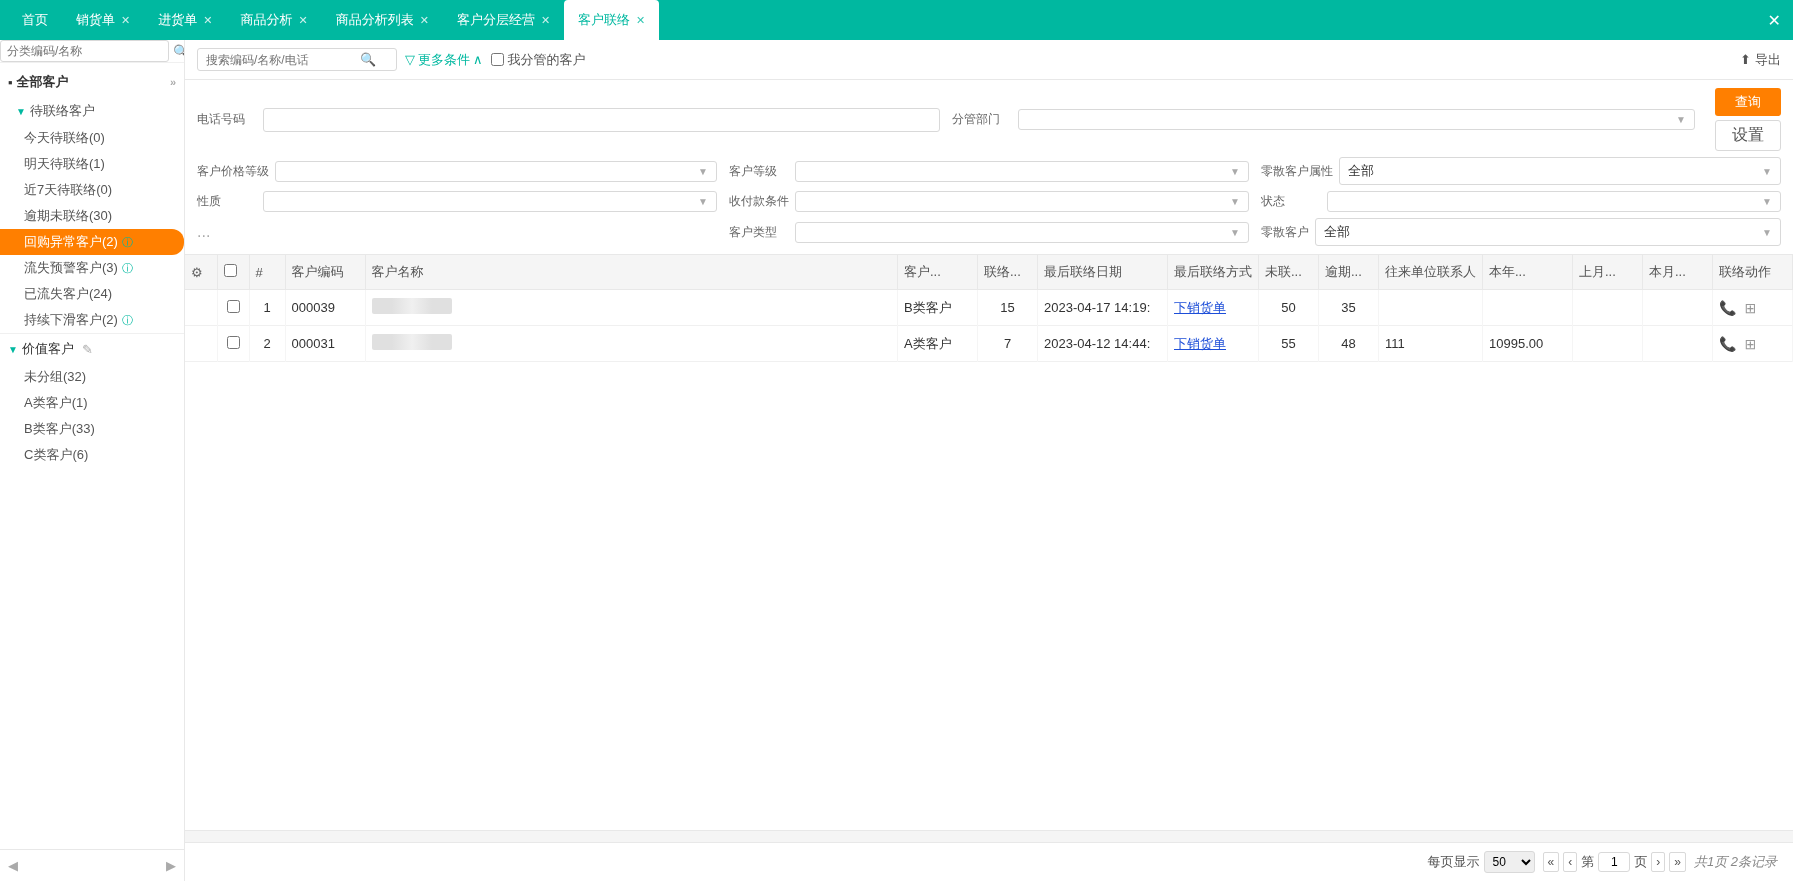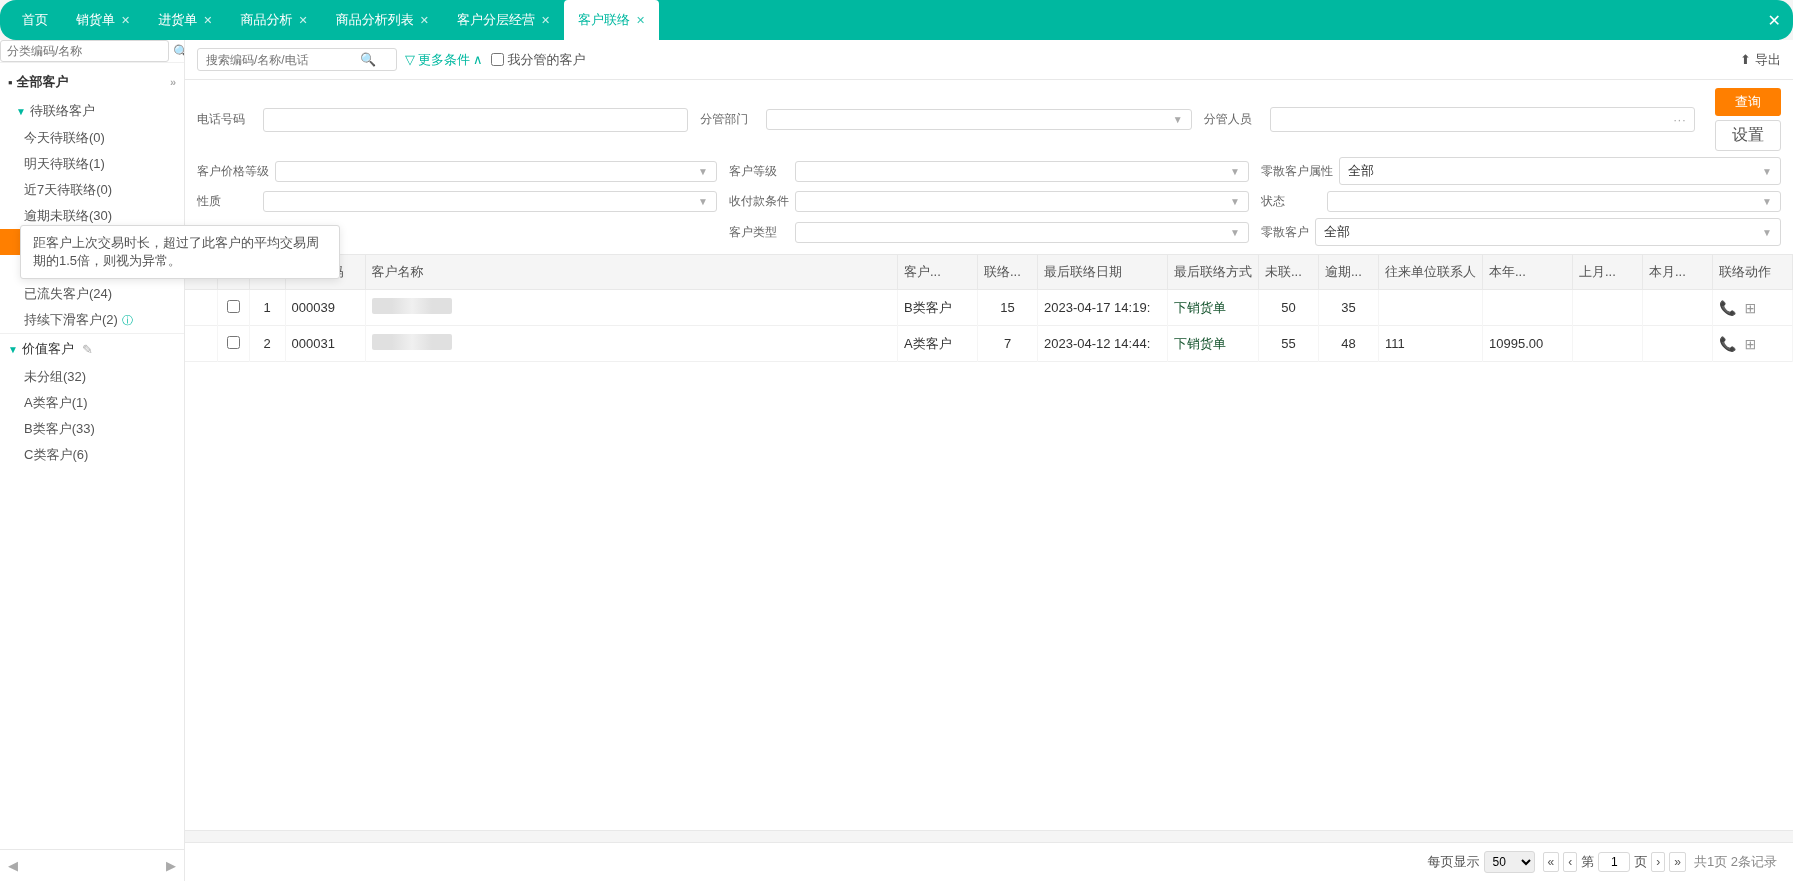--- a/index.html
+++ b/index.html
@@ -7,21 +7,20 @@
 
     
     .top-nav {
       height: 40px;
       background: #00b8a0;
       display: flex;
       align-items: center;
       padding: 0 8px;
       color: #fff;
       position: relative;
-      border-radius: 16px;
     }
     .top-nav .nav-item {
       padding: 0 14px;
       height: 40px;
       display: flex;
       align-items: center;
       cursor: pointer;
       color: #fff;
       font-size: 13px;
       white-space: nowrap;
@@ -355,21 +354,22 @@
     .col-method { width: 80px; }
     .col-unreached { width: 60px; }
     .col-overdue { width: 60px; margin-left: 16px; }
     .col-contact-person { width: 100px; }
     .col-thisyear { width: 90px; }
     .col-lastmonth { width: 70px; }
     .col-thismonth { width: 70px; }
     .col-action { width: 80px; }
 
     .link-text {
-      color: #14532d;
+      color: #1d4ed8;
+      text-decoration: underline;
       cursor: pointer;
     }
     .action-icons {
       display: flex;
       gap: 8px;
     }
     .action-icon {
       color: #999;
       cursor: pointer;
       font-size: 14px;
@@ -417,21 +417,21 @@
       gap: 4px;
     }
     .pagination-bar .page-input {
       width: 32px;
       border: 1px solid #d9d9d9;
       border-radius: 3px;
       padding: 2px 4px;
       text-align: center;
       font-size: 12px;
     }
-    .pagination-bar .total-info { color: #888; }
+    .pagination-bar .total-info { color: #888; font-style: italic; }
 
     
     .bottom-scrollbar {
       background: #f5f5f5;
       height: 12px;
       border-top: 1px solid #e8e8e8;
     }
 
     
     .sidebar-nav-bottom {
@@ -589,27 +589,20 @@
           <label>电话号码</label>
           <input type="text" class="input-box" style="width: 200px;">
         </div>
         <div class="filter-field">
           <label>分管部门</label>
           <div class="select-box" style="width:200px">
             <span></span>
             <span class="arrow">▼</span>
           </div>
         </div>
-        <div class="filter-field">
-          <label>分管人员</label>
-          <div class="select-box" style="flex:1">
-            <span></span>
-            <span style="color:#aaa">···</span>
-          </div>
-        </div>
         <div class="filter-actions">
           <button class="btn-query">查询</button>
           <button class="btn-settings">设置</button>
         </div>
       </div>
 
       <div class="filter-row">
         <div class="filter-field">
           <label>客户价格等级</label>
           <div class="select-box" style="width:200px">
@@ -671,23 +664,20 @@
         <div class="filter-field">
           <span class="filter-inline-label">零散客户</span>
           <div class="select-box" style="flex:1">
             <span>全部</span>
             <span class="arrow">▼</span>
           </div>
         </div>
       </div>
     </div>
 
-    <div class="tooltip-box">
-      <span>距客户上次交易时长，超过了此客户的平均交易周期的1.5倍，则视为异常。</span>
-    </div>
 
     <div class="table-area">
       <table>
         <thead>
           <tr>
             <th class="col-settings-icon">
               <span class="gear-icon">⚙</span>
             </th>
             <th class="col-checkbox">
               <input type="checkbox" style="">

